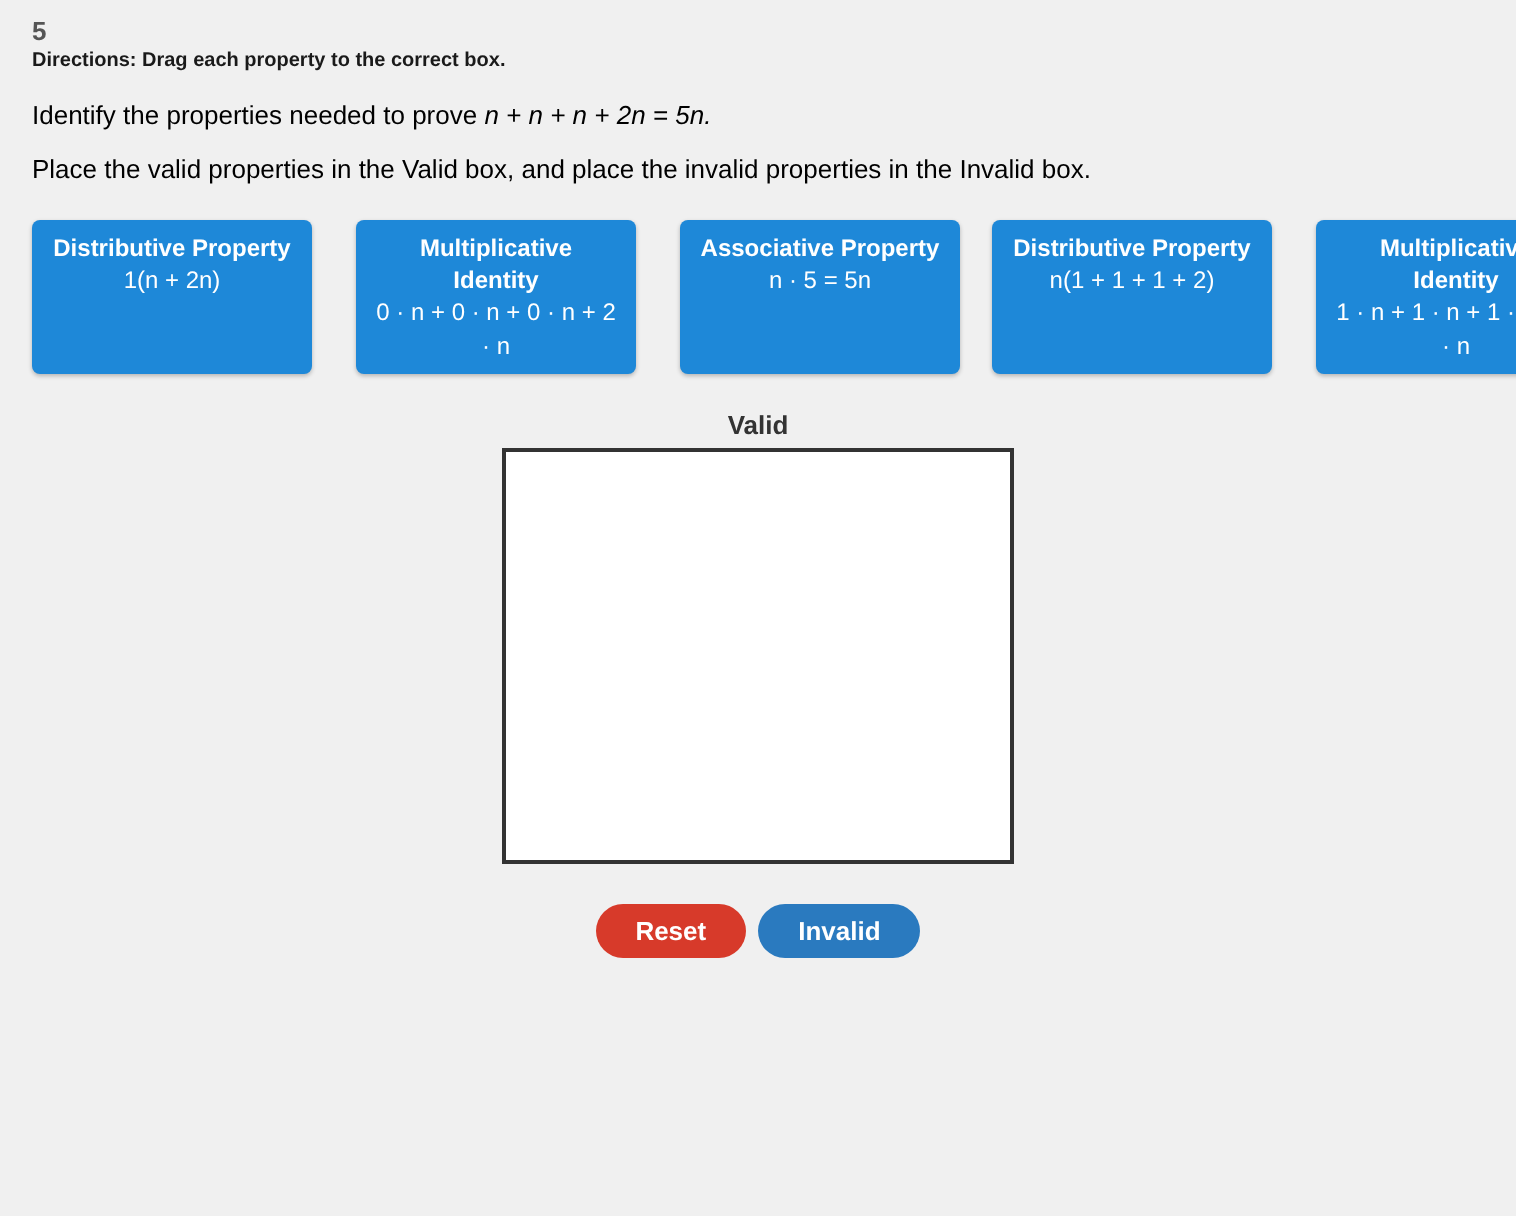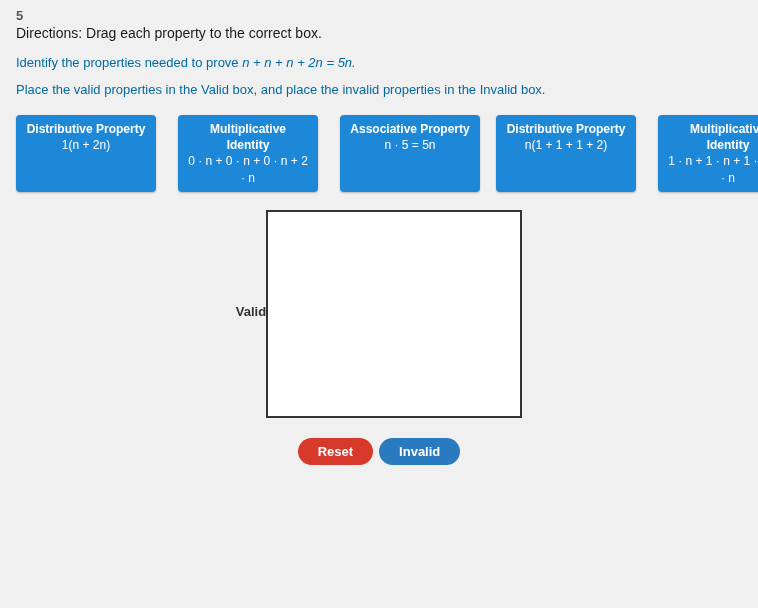--- a/index.html
+++ b/index.html
@@ -12,28 +12,28 @@
       padding: 8px 16px;
       overflow: hidden;
     }
     .question-number {
       font-size: 13px;
       font-weight: bold;
       color: #555;
       margin-bottom: 2px;
     }
     .directions {
-      font-size: 14px;
-      font-weight: normal;
+      font-size: 10px;
+      font-weight: bold;
       color: #1a1a1a;
       margin-bottom: 14px;
     }
     .instruction {
       font-size: 13px;
-      color: #0369a1;
+      color: #000000;
       margin-bottom: 12px;
     }
     .italic {
       font-style: italic;
     }
     .tiles-container {
       display: flex;
       flex-direction: row;
       gap: 16px;
       padding: 6px 0 14px;
@@ -59,20 +59,21 @@
     .tile .title { font-weight: bold; display: block; }
     .tile .expr { display: block; }
     .boxes-row {
       display: flex;
       gap: 24px;
       justify-content: center;
       margin-top: 4px;
     }
     .box-wrapper {
       display: flex;
+      flex-direction: column;
       align-items: center;
     }
     .box-label {
       font-size: 13px;
       font-weight: bold;
       color: #333;
       margin-bottom: 4px;
     }
     .drop-box {
       width: 256px;

